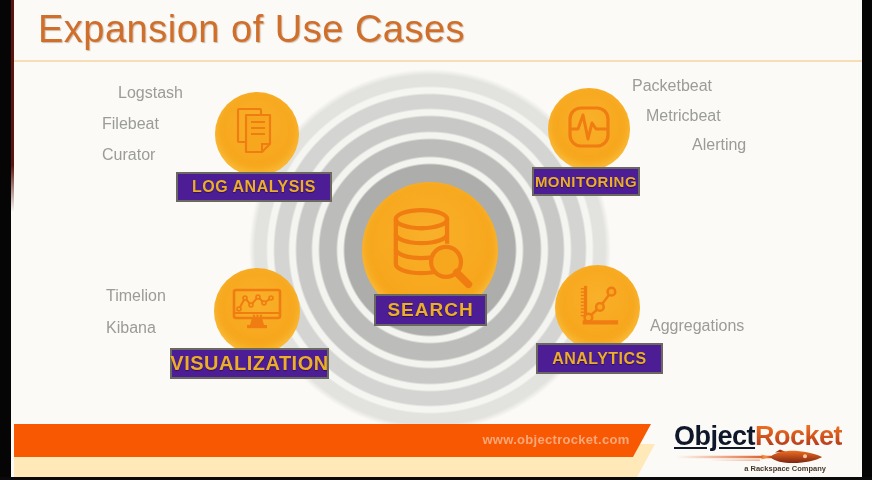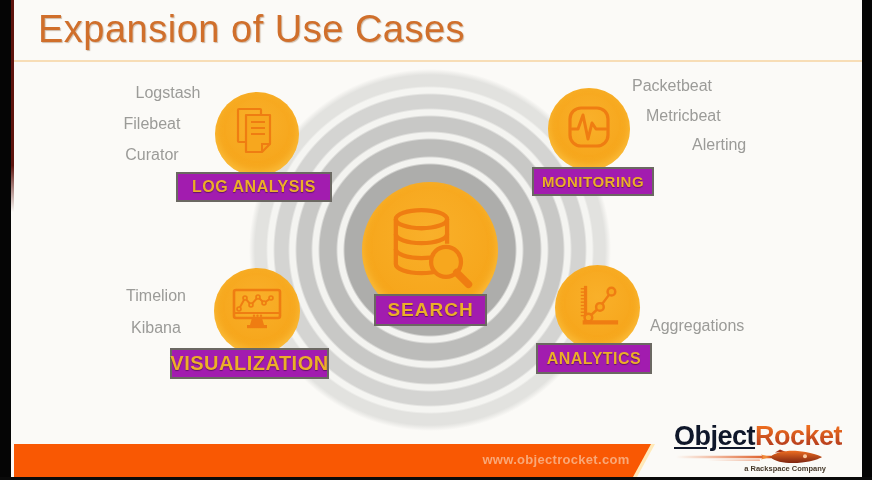--- a/index.html
+++ b/index.html
@@ -27,44 +27,44 @@
   .circle{position:absolute;border-radius:50%;
           background:radial-gradient(circle at 50% 38%,#f9b02a 0%,#f6a51a 70%,#f39d12 100%);
           box-shadow:inset 0 -4px 8px rgba(255,214,92,.55);
           display:flex;align-items:center;justify-content:center;}
   .circle-log{left:215px;top:92px;width:84px;height:84px;}
   .circle-mon{left:548px;top:88px;width:82px;height:82px;}
   .circle-vis{left:214px;top:268px;width:86px;height:86px;}
   .circle-ana{left:555px;top:265px;width:85px;height:85px;}
   .circle-search{left:362px;top:182px;width:136px;height:136px;}
   
-  .plate{position:absolute;background:#a21caf;border:2px solid #6b6862;box-sizing:border-box;
+  .plate{position:absolute;background:#4c1d95;border:2px solid #6b6862;box-sizing:border-box;
          color:#ecae29;font-weight:bold;display:flex;align-items:center;justify-content:center;
          letter-spacing:.5px;text-shadow:0 1px 1px rgba(0,0,0,.4);}
   .plate-log{left:176px;top:172px;width:156px;height:30px;font-size:16px;}
-  .plate-mon{left:532px;top:167px;width:122px;height:29px;font-size:15px;text-align:center;}
+  .plate-mon{left:532px;top:167px;width:108px;height:29px;font-size:15px;text-align:center;}
   .plate-search{left:374px;top:294px;width:113px;height:32px;font-size:19px;letter-spacing:1px;}
   .plate-vis{left:170px;top:348px;width:159px;height:31px;font-size:20px;}
-  .plate-ana{left:536px;top:343px;width:116px;height:31px;font-size:16px;}
+  .plate-ana{left:536px;top:343px;width:127px;height:31px;font-size:16px;}
   
   .side{position:absolute;color:#9b9b98;font-size:16px;}
-  .side.r{width:100px;text-align:center;}
+  .side.r{width:100px;text-align:left;}
   .lbl-logstash{left:118px;top:84px;}
   .lbl-filebeat{left:102px;top:115px;}
   .lbl-curator{left:102px;top:146px;}
   .lbl-packetbeat{left:632px;top:77px;}
   .lbl-metricbeat{left:646px;top:107px;}
   .lbl-alerting{left:646px;top:136px;margin-left:46px;}
   .lbl-timelion{left:106px;top:287px;}
   .lbl-kibana{left:106px;top:319px;}
   .lbl-aggregations{left:650px;top:317px;}
   
   .banner-edge{position:absolute;left:14px;top:444px;width:645px;height:33px;background:#ffe9b8;
       clip-path:polygon(0 0,641px 0,623px 100%,0 100%);}
-  .banner{position:absolute;left:14px;top:444px;width:645px;height:33px;background:#f95803;
+  .banner{position:absolute;left:14px;top:424px;width:645px;height:33px;background:#f95803;
       clip-path:polygon(0 0,637px 0,619px 100%,0 100%);}
   .banner-url{position:absolute;left:452px;top:8px;width:180px;text-align:center;
       font-size:13px;font-weight:bold;color:#f8a878;letter-spacing:.3px;}
   
   .logo{position:absolute;left:674px;top:423px;width:156px;height:52px;}
   .logo-text{font-size:27px;font-weight:bold;letter-spacing:-.5px;line-height:27px;white-space:nowrap;}
   .logo-object{color:#0f172a;text-decoration:underline;}
   .logo-rocket{background:linear-gradient(180deg,#ef7020 15%,#b33a1c 85%);
       -webkit-background-clip:text;background-clip:text;color:transparent;}
   .logo-art{position:absolute;left:0;top:26px;}

